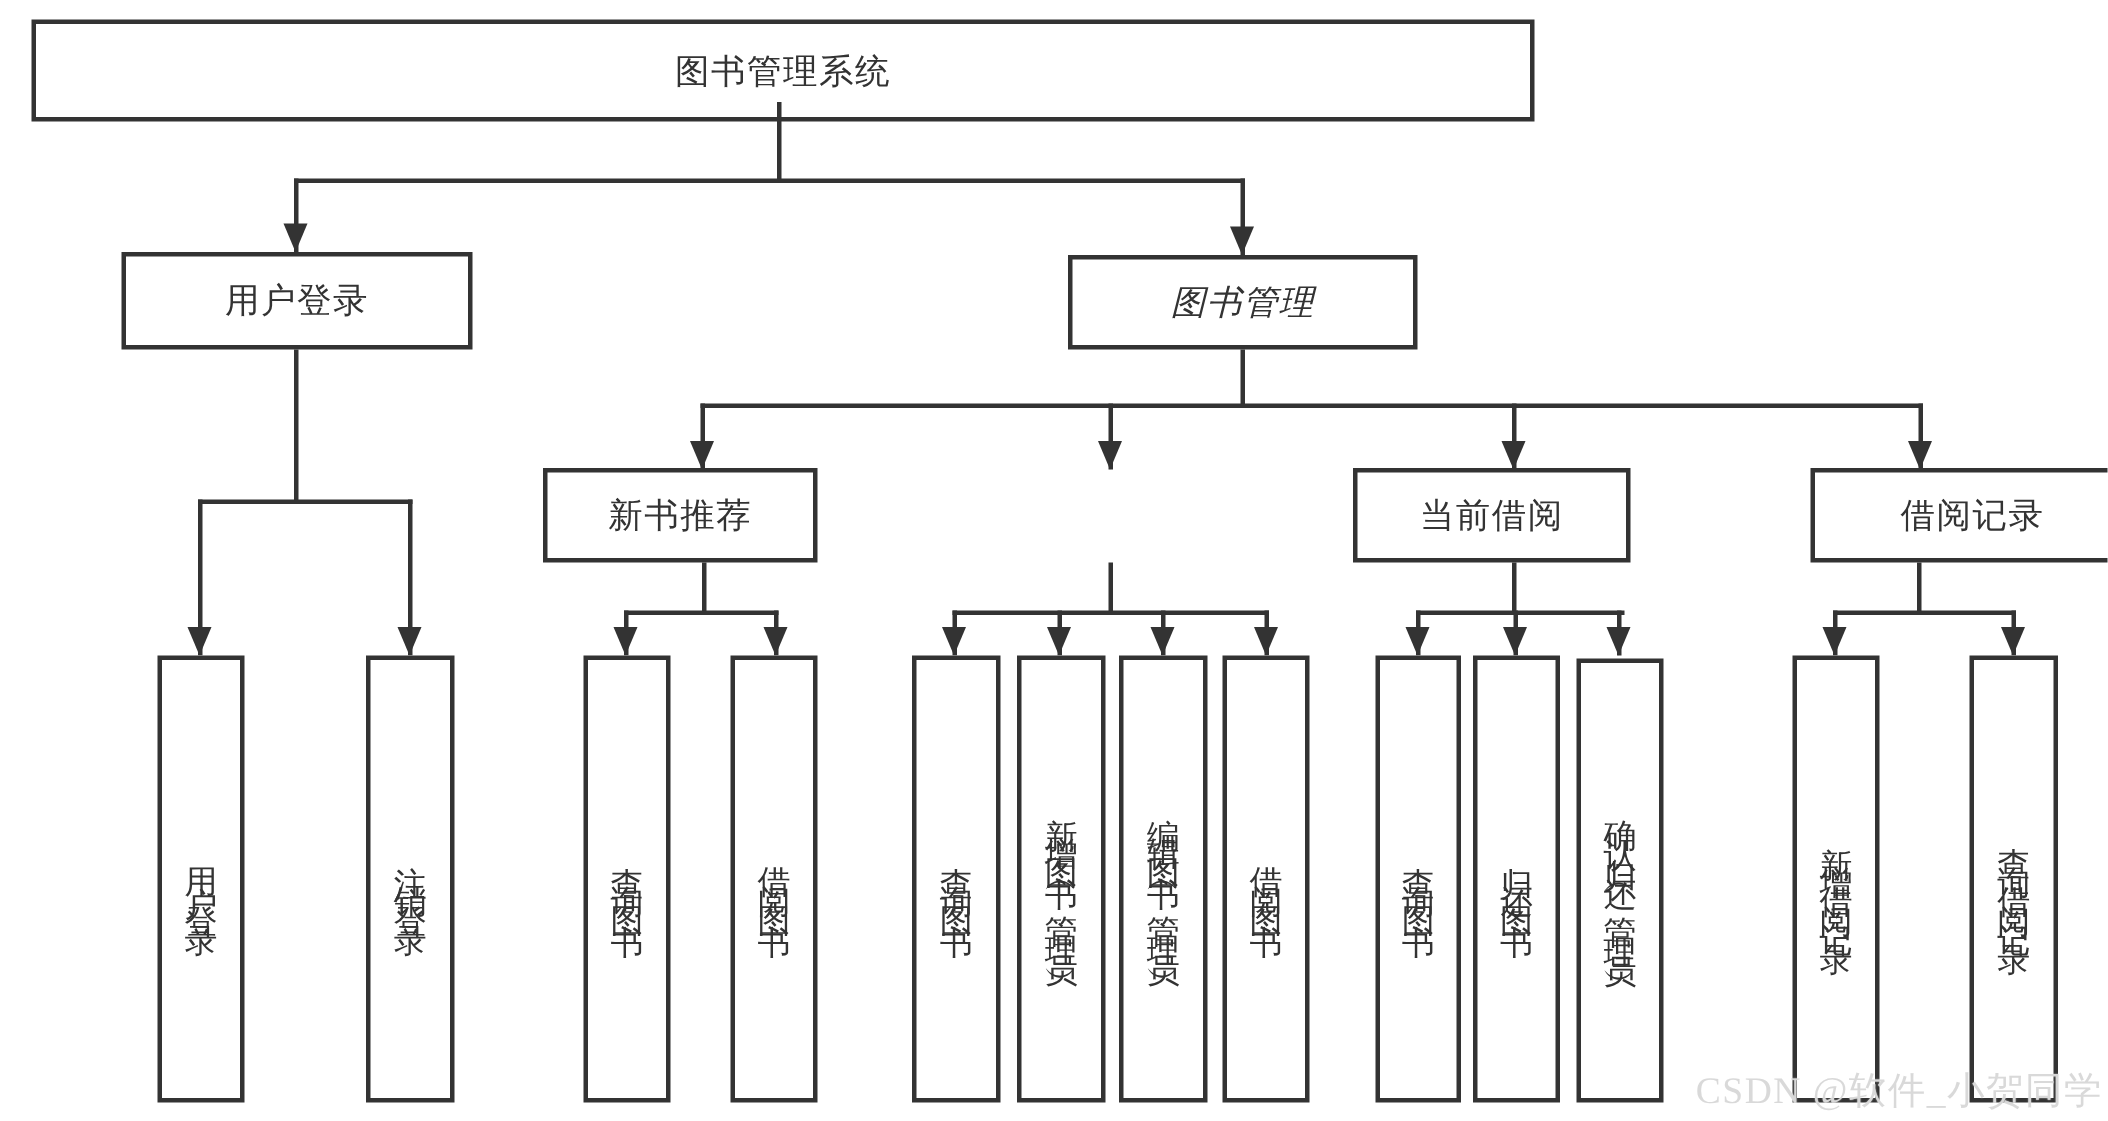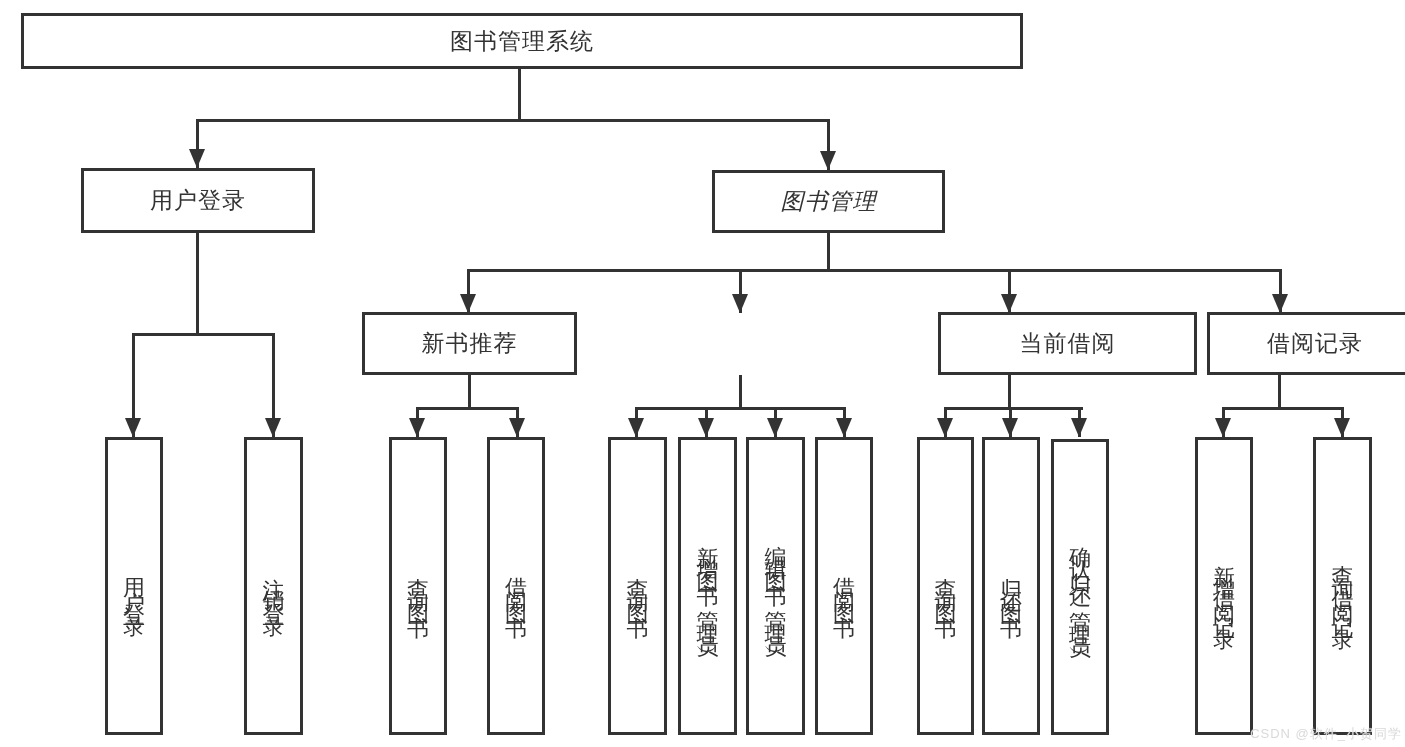--- a/index.html
+++ b/index.html
@@ -34,31 +34,32 @@
   .vline{position:absolute;width:3px;background:#333333;}
   .hline{position:absolute;height:3px;background:#333333;}
   .drop{position:absolute;width:3px;background:#333333;}
   .drop::after{
     content:"";position:absolute;left:-7px;bottom:0;width:0;height:0;
     border-left:8.5px solid transparent;border-right:8.5px solid transparent;
     border-top:19px solid #333333;
   }
   .watermark{
     position:absolute;right:3px;bottom:4px;z-index:20;
-    font-size:13px;letter-spacing:1px;
+    font-size:25px;letter-spacing:1px;
     color:rgba(215,215,215,0.95);
     text-shadow:0 0 1px rgba(255,255,255,0.9);
+    font-family:Liberation Serif, serif;
   }
 </style>
 </head>
 <body>
 
 <div class="canvas">
 
-  <div class="node" style="left:21px;top:13px;width:1002px;height:56px;">
+  <div class="node" style="left:21px;top:13px;width:1002px;height:68px;">
     <span>图书管理系统</span>
   </div>
 
   <div class="vline" style="left:518px;top:68px;height:54px;"></div>
   <div class="hline" style="left:196px;top:119px;width:634px;"></div>
   <div class="drop" style="left:196px;top:119px;height:49px;"></div>
   <div class="drop" style="left:827px;top:119px;height:51px;"></div>
 
   <div class="node" style="left:81px;top:168px;width:234px;height:65px;">
     <span>用户登录</span>
@@ -72,24 +73,24 @@
   <div class="drop" style="left:132px;top:333px;height:104px;"></div>
   <div class="drop" style="left:272px;top:333px;height:104px;"></div>
 
   <div class="vline" style="left:827px;top:233px;height:39px;"></div>
   <div class="hline" style="left:467px;top:269px;width:815px;"></div>
   <div class="drop" style="left:467px;top:269px;height:44px;"></div>
   <div class="drop" style="left:739px;top:269px;height:44px;"></div>
   <div class="drop" style="left:1008px;top:269px;height:44px;"></div>
   <div class="drop" style="left:1279px;top:269px;height:44px;"></div>
 
-  <div class="node" style="left:362px;top:312px;width:215px;height:63px;">
+  <div class="node" style="left:362px;top:312px;width:183px;height:63px;">
     <span>新书推荐</span>
   </div>
-  <div class="node" style="left:938px;top:312px;width:259px;height:63px;">
+  <div class="node" style="left:902px;top:312px;width:185px;height:63px;">
     <span>当前借阅</span>
   </div>
   <div class="node" style="left:1171px;top:312px;width:216px;height:63px;margin-left:36px;">
     <span>借阅记录</span>
   </div>
 
   <div class="vline" style="left:468px;top:375px;height:35px;"></div>
   <div class="hline" style="left:416px;top:407px;width:103px;"></div>
   <div class="drop" style="left:416px;top:407px;height:30px;"></div>
   <div class="drop" style="left:516px;top:407px;height:30px;"></div>

